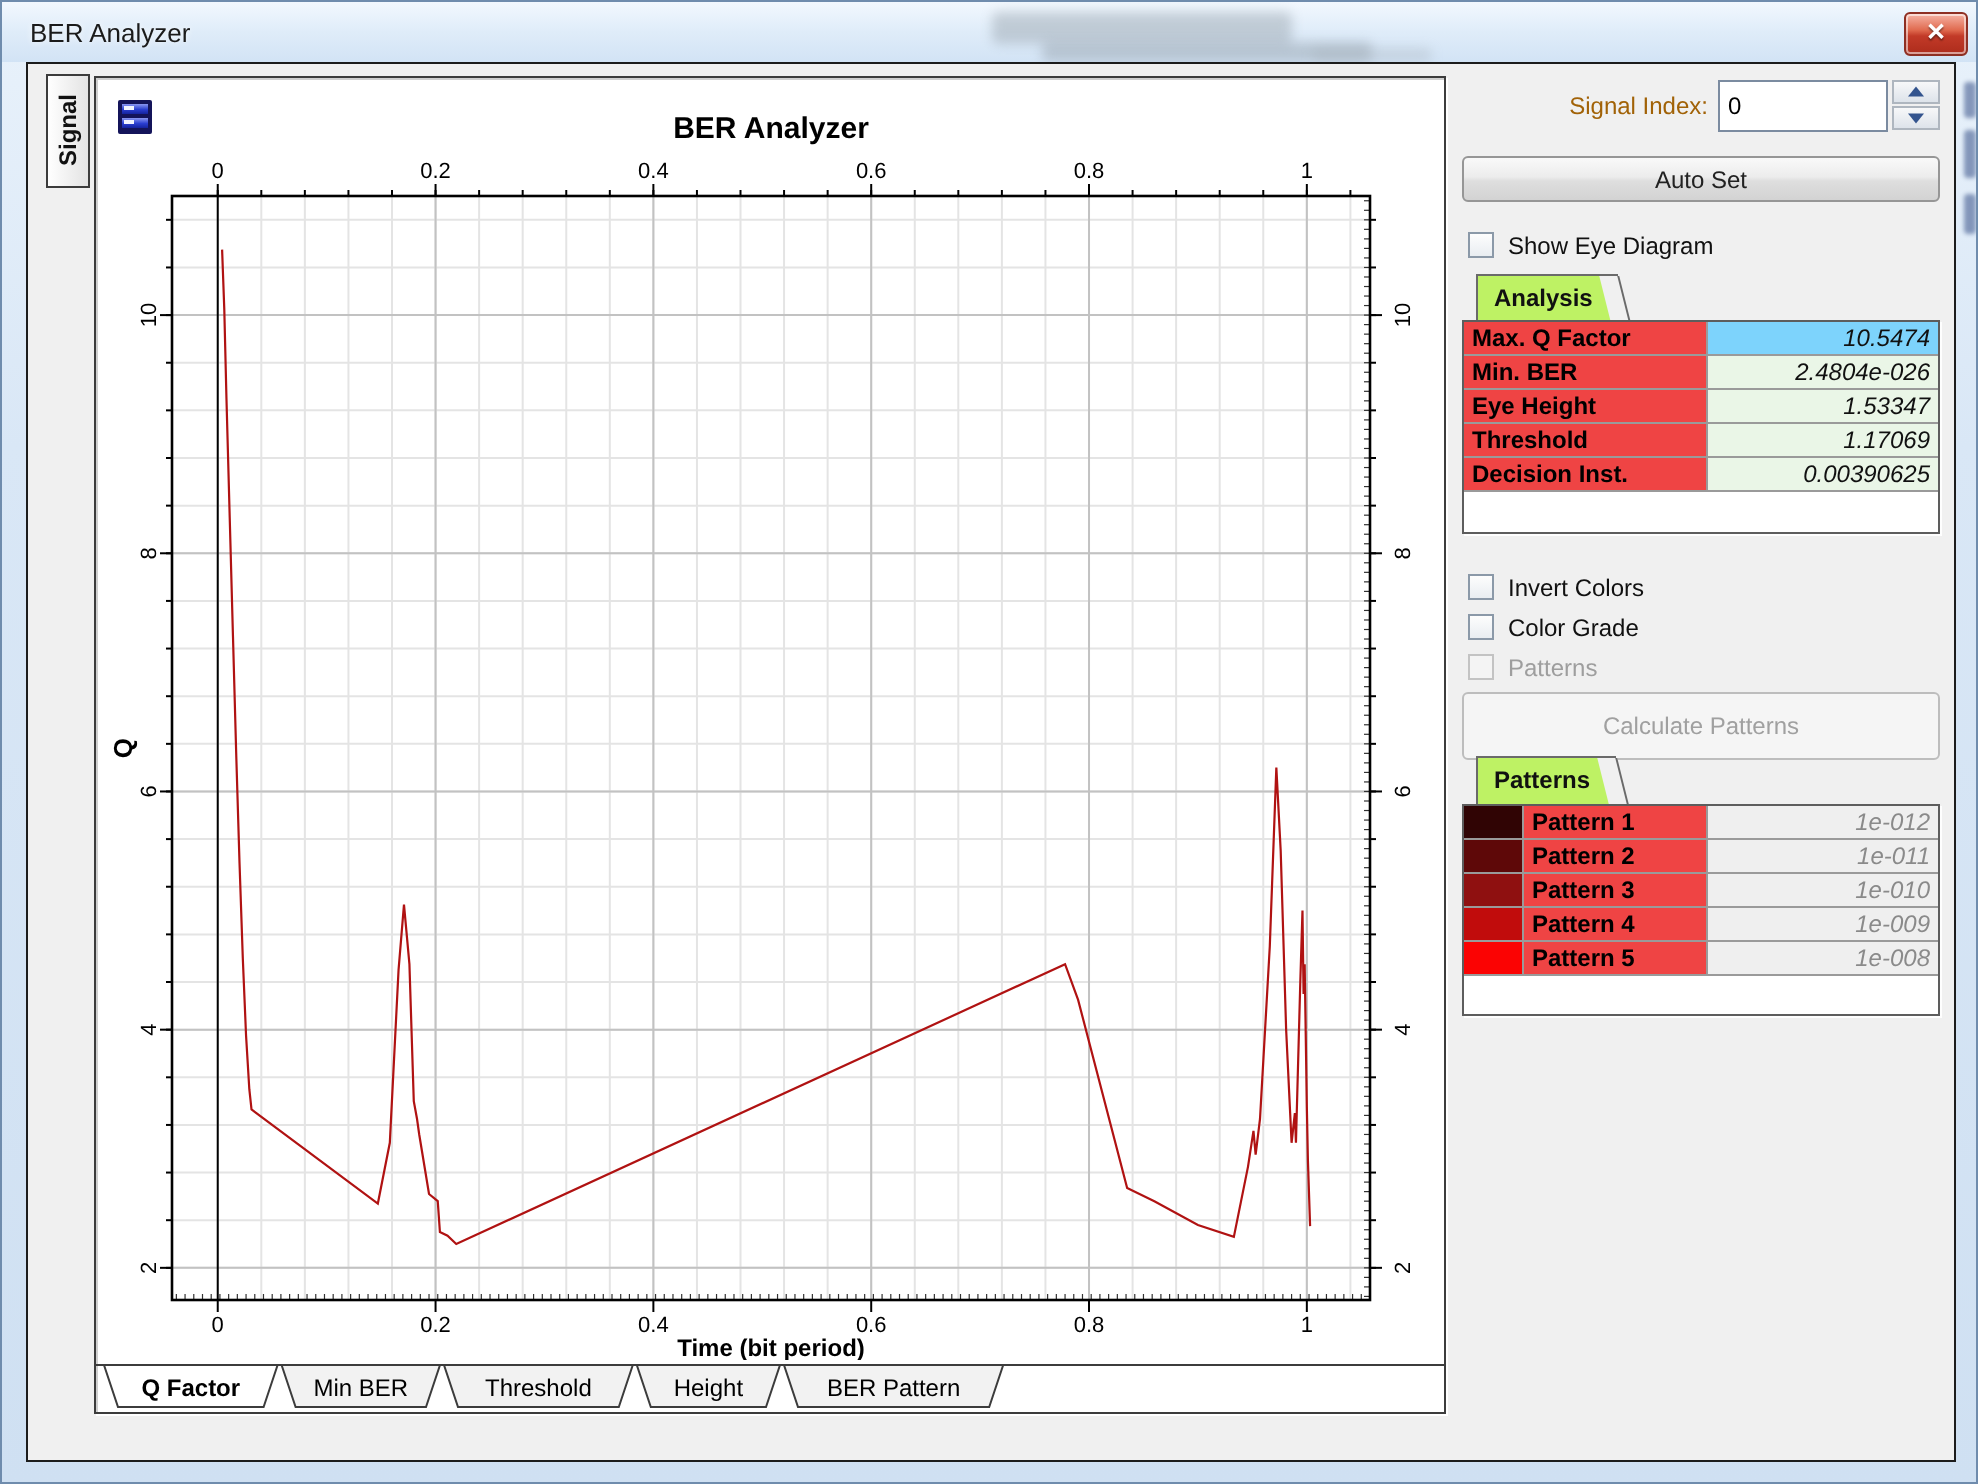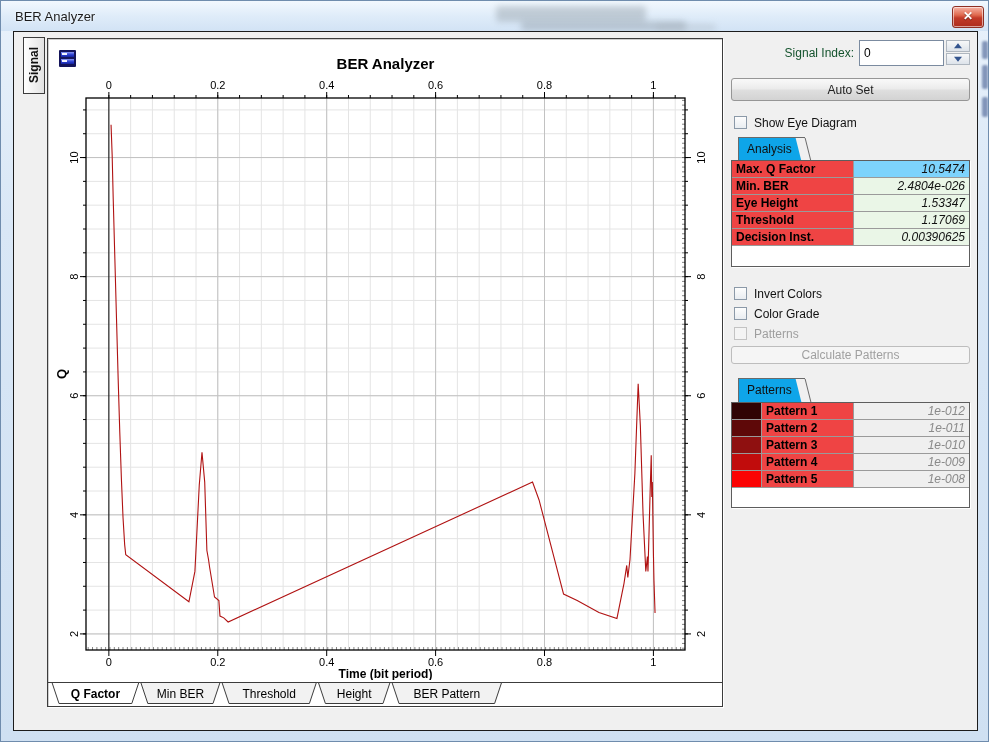--- a/index.html
+++ b/index.html
@@ -37,44 +37,44 @@
   .chart-panel{position:absolute;left:33px;top:6px;width:674px;height:667px;background:#fff;
     border:1px solid #3c3c3c;box-shadow:1px 1px 0 #ffffff, inset 1px 1px 0 #cfcfcf;box-sizing:content-box;}
   .chart-icon{position:absolute;left:11px;top:11px;width:17px;height:17px;background:#14145a;border-radius:1px;padding:0;}
   .chart-icon .bar{position:absolute;left:2px;width:13px;height:5px;background:linear-gradient(180deg,#8a97f2 0%,#2a3ed0 55%,#15239e 100%);}
   .chart-icon .bar.b1{top:2px;} .chart-icon .bar.b2{top:9px;}
   .chart-icon .bar::before{content:"";position:absolute;left:1px;top:1px;width:5px;height:2px;background:#f2f4ff;}
   #plot-svg{position:absolute;left:0;top:0;}
   #tabstrip-svg{position:absolute;left:0;top:643px;}
   svg text{font-family:"Liberation Sans",sans-serif;}
   
-  .rp-label{position:absolute;font-size:12px;color:#14532d;}
+  .rp-label{position:absolute;font-size:12px;color:#a16207;}
   .si-label{left:700px;top:14px;width:140px;text-align:right;}
   .si-input{position:absolute;left:845px;top:8px;width:85px;height:26px;border:1px solid #7b8ba0;background:#fff;
     font-family:"Liberation Sans",sans-serif;font-size:12px;padding:2px 4px;box-sizing:border-box;}
   .spinner{position:absolute;left:932px;top:8px;width:24px;height:26px;}
   .spin-btn{position:absolute;left:0;width:24px;height:12px;border:1px solid #aeb6bf;box-sizing:border-box;
     background:linear-gradient(180deg,#f7f8f9,#dde3ea);cursor:pointer;}
   .spin-up{top:0;} .spin-down{top:13px;}
   .arrow{position:absolute;left:50%;top:50%;width:0;height:0;border-left:4px solid transparent;border-right:4px solid transparent;}
   .arrow.up{border-bottom:5px solid #33548e;transform:translate(-50%,-55%);}
   .arrow.down{border-top:5px solid #33548e;transform:translate(-50%,-45%);}
   .btn{position:absolute;border:1px solid #969696;border-radius:3px;font-size:12px;color:#222;
     background:linear-gradient(180deg,#f9f9f9 0%,#ececec 45%,#dedede 55%,#d3d3d3 100%);
     display:flex;align-items:center;justify-content:center;cursor:pointer;box-sizing:border-box;}
   .auto-set{left:717px;top:46px;width:239px;height:23px;}
   .btn.disabled{border-color:#bdbdbd;background:#f5f5f5;color:#a0a0a0;cursor:default;}
-  .calc-btn{left:717px;top:314px;width:239px;height:18px;}
+  .calc-btn{left:717px;top:314px;width:239px;height:34px;}
   .checkbox{position:absolute;width:13px;height:13px;border:1px solid #8b99a8;box-sizing:border-box;
     background:linear-gradient(180deg,#fdfdfd,#e9edf1);cursor:pointer;}
   .checkbox.disabled{border-color:#c3c3c3;background:#f4f4f4;cursor:default;}
   .cb-label{position:absolute;font-size:12px;color:#111;}
   .cb-label.disabled{color:#9e9e9e;}
-  .mini-tab{position:absolute;height:28px;background:#0ea5e9;border:1px solid #6a6a6a;border-bottom:none;
-    font-size:12px;font-weight:normal;color:#111;padding:4px 12px 0 8px;box-sizing:border-box;cursor:pointer;}
+  .mini-tab{position:absolute;height:28px;background:#bef264;border:1px solid #6a6a6a;border-bottom:none;
+    font-size:12px;font-weight:bold;color:#111;padding:4px 12px 0 8px;box-sizing:border-box;cursor:pointer;}
   .mini-tab::after{content:"";position:absolute;right:-5px;top:0;bottom:0;width:9px;border-right:1px solid #6a6a6a;
     transform:skewX(14deg);background:#f0f0f0;}
   .analysis-tab{left:724px;top:105px;}
   .patterns-tab{left:724px;top:346px;}
   .dtable{position:absolute;width:239px;background:#fff;border:1px solid #5d5d5d;box-sizing:border-box;
     box-shadow:1px 1px 0 rgba(255,255,255,.9);}
   .analysis-table{left:717px;top:128px;height:107px;}
   .patterns-table{left:717px;top:370px;height:106px;}
   .trow{display:grid;height:17px;line-height:16px;font-size:12px;}
   .analysis-table .trow{grid-template-columns:122px 1fr;}

